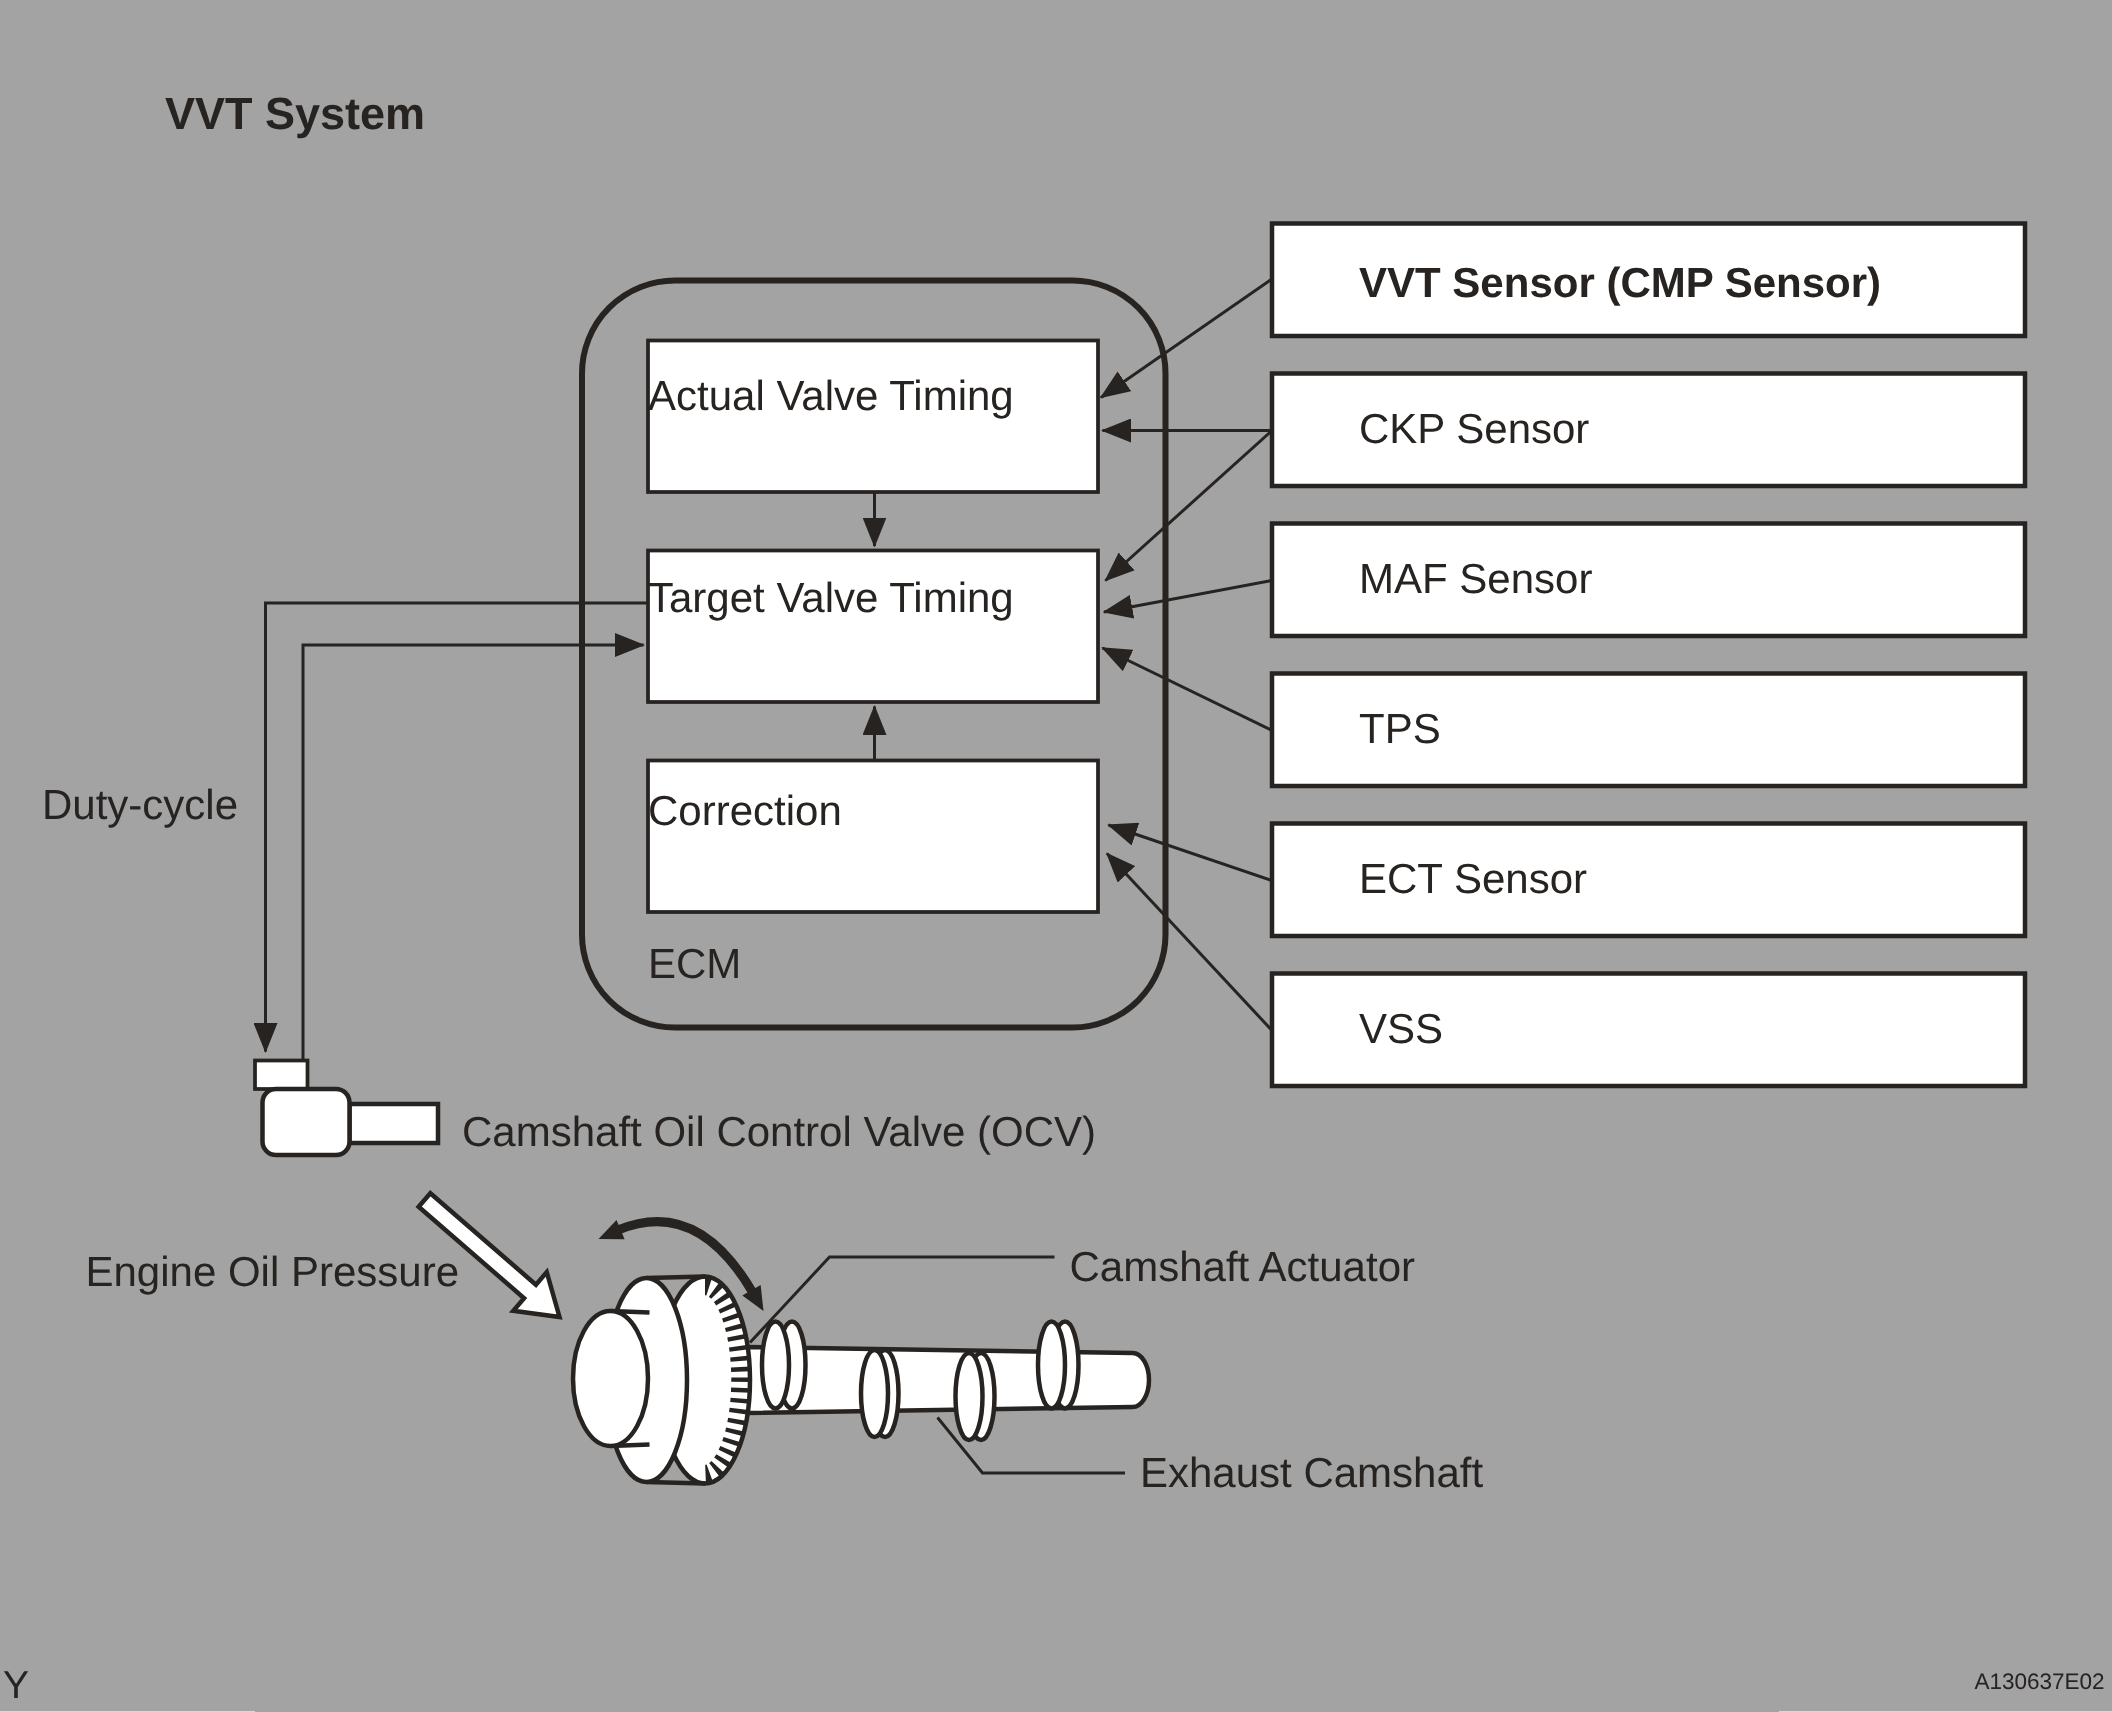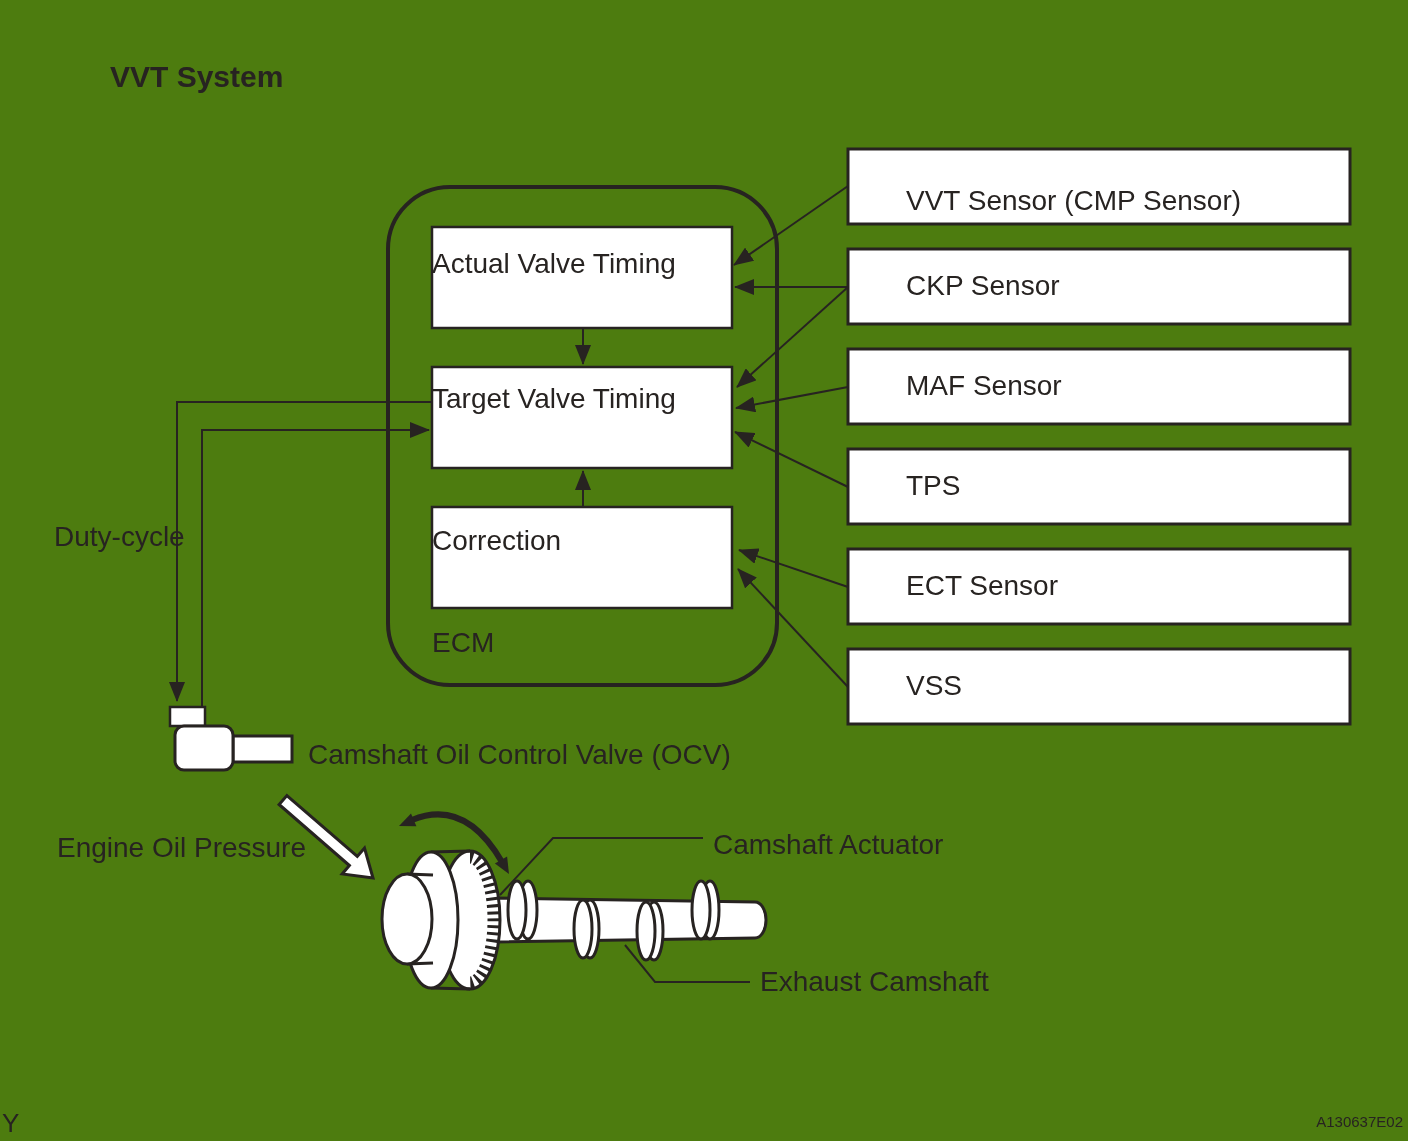--- a/index.html
+++ b/index.html
@@ -1,46 +1,46 @@
 <!DOCTYPE html>
 <html><head>
 <meta charset="utf-8">
 <style>
   html, body { margin: 0; padding: 0; background: #ffffff; }
   #canvas {
     position: relative;
     width: 1408px;
     height: 1141px;
-    background: #4d7c0f;
+    background: #a3a3a3;
     overflow: hidden;
     font-family: "Liberation Sans", sans-serif;
     color: #272321;
   }
   #diagram-svg { position: absolute; left: 0; top: 0; }
   .lbl {
     position: absolute;
     font-size: 28px;
     line-height: 1.2;
     white-space: nowrap;
     color: #272321;
   }
   .lbl.center { text-align: left; }
   #title { position: absolute; left: 110px; top: 60px; font-size: 30px; font-weight: bold; white-space: nowrap; }
   #lbl-actual     { left: 432px; top: 247px; width: 300px; }
   #lbl-target     { left: 432px; top: 382px; width: 336px; }
   #lbl-correction { left: 432px; top: 524px; width: 276px; }
   #lbl-ecm        { left: 432px; top: 626px; width: 300px; }
   .sensor-lbl { left: 906px; }
-  #lbl-sensor-0 { top: 184px; }
+  #lbl-sensor-0 { top: 172px; font-weight: bold; }
   #lbl-sensor-1 { top: 269px; }
   #lbl-sensor-2 { top: 369px; }
   #lbl-sensor-3 { top: 469px; }
   #lbl-sensor-4 { top: 569px; }
   #lbl-sensor-5 { top: 669px; }
-  #lbl-duty      { left: 28px;  top: 520px; margin-left: 26px; }
+  #lbl-duty      { left: 28px;  top: 520px; }
   #lbl-ocv       { left: 308px; top: 738px; }
   #lbl-eop       { left: 57px;  top: 831px; }
   #lbl-actuator  { left: 713px; top: 828px; }
   #lbl-exhaust   { left: 760px; top: 965px; }
   #footer-left  { position: absolute; left: 2px; top: 1108px; font-size: 26px; }
   #footer-right { position: absolute; right: 5px; top: 1113px; font-size: 15px; }
 </style>
 </head>
 <body>
 

